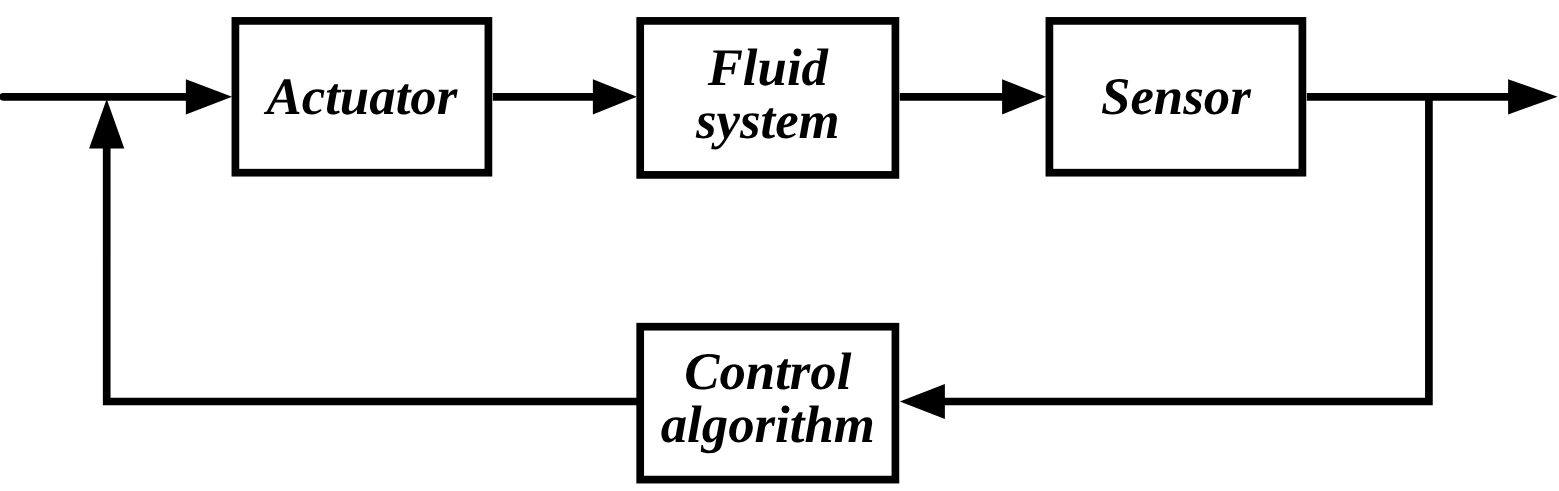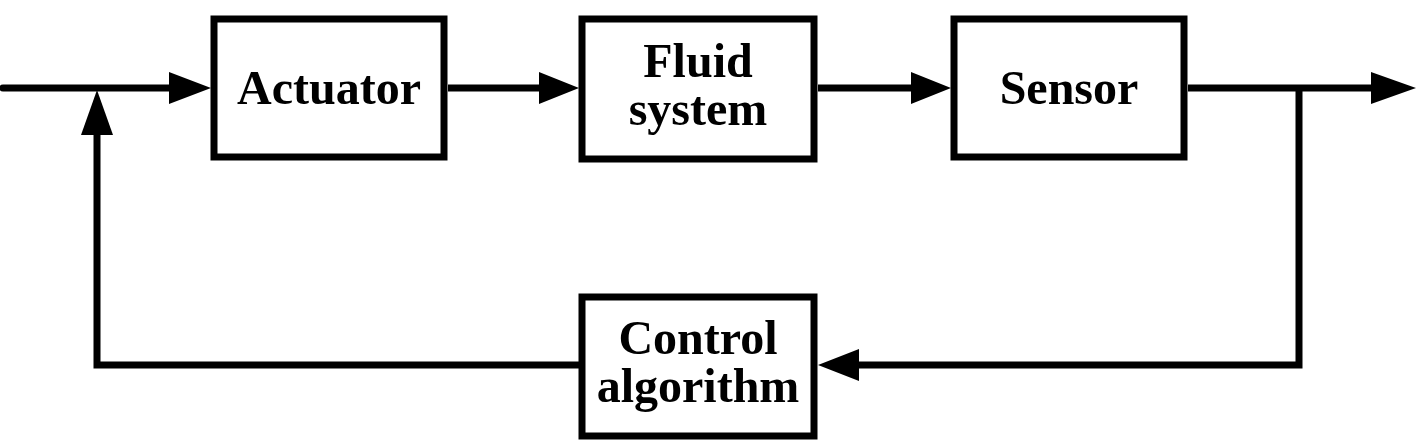--- a/index.html
+++ b/index.html
@@ -8,20 +8,21 @@
     background: #ffffff;
     width: 1417px;
     height: 446px;
     overflow: hidden;
     font-family: "Liberation Serif", serif;
   }
   .diagram-wrap {
     width: 1417px;
     height: 370px;
     position: relative;
+    font-style: italic;
   }
   svg { display: block; }
   .node-box {
     fill: #ffffff;
     stroke: #000000;
     stroke-width: 7;
   }
   .flow-line {
     stroke: #000000;
     stroke-width: 7;

